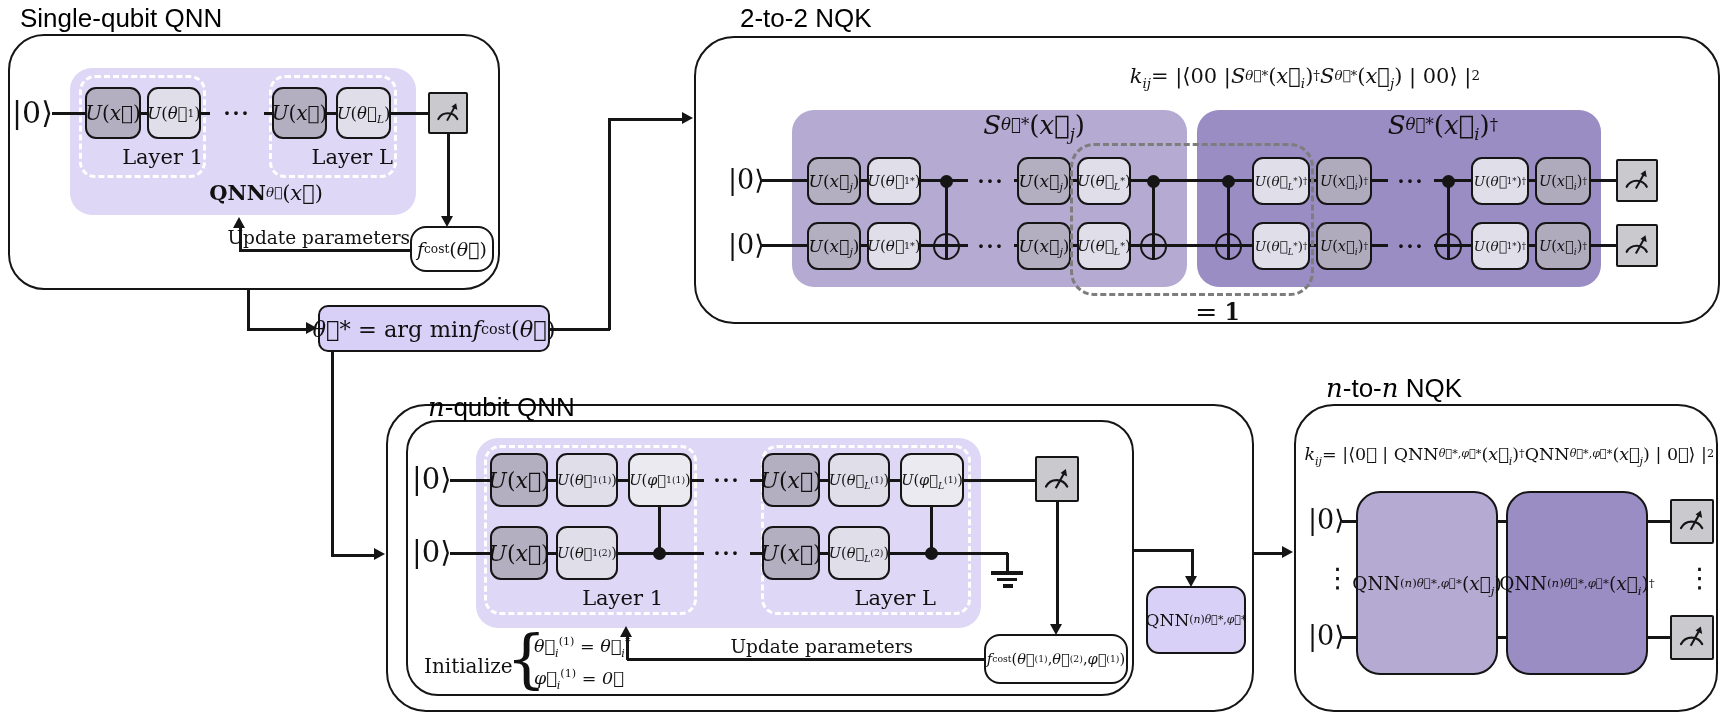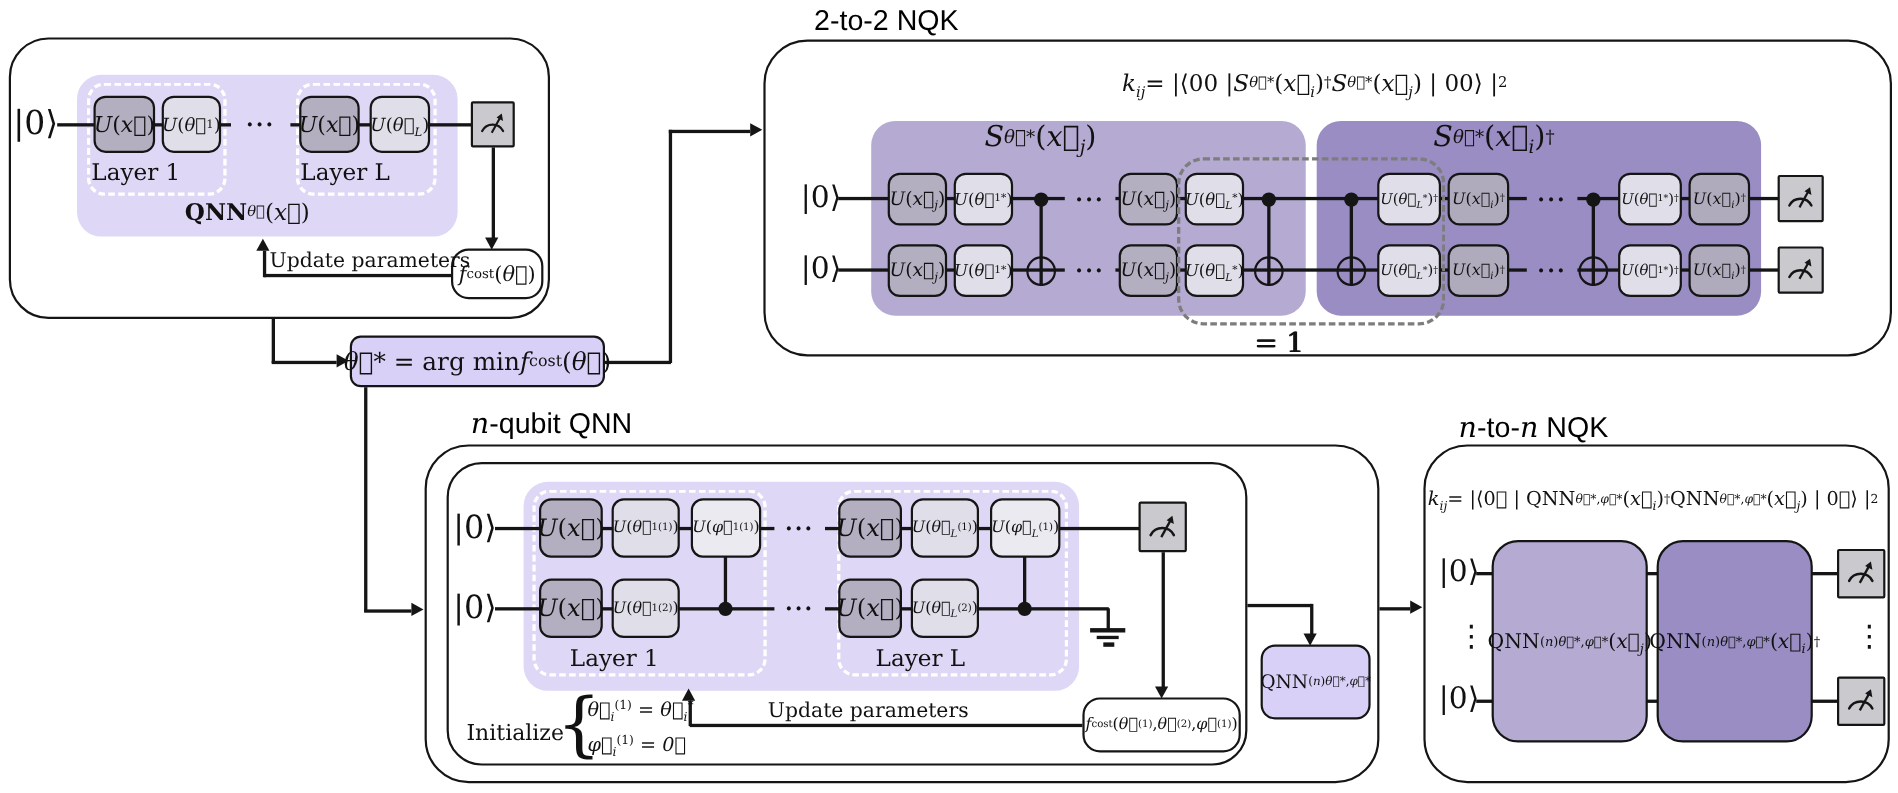--- a/index.html
+++ b/index.html
@@ -25,21 +25,21 @@
   .gd{background:var(--gdark,#b3aec0)}
   .gl{background:var(--glight,#e0dee9)}
   .gll{background:var(--glighter,#ebeaf1)}
   .gm{background:var(--gmed,#b0abbc)}
   .ctrl{position:absolute;width:13px;height:13px;border-radius:50%;background:#151515;z-index:4}
   .cnot{position:absolute;width:27px;height:27px;border:2.5px solid #151515;border-radius:50%;z-index:4}
   .meter{position:absolute;border:2.4px solid #151515;background:var(--meter,#c9c9ce);z-index:4;
          display:flex;align-items:center;justify-content:center;border-radius:2px}
   .meter svg{width:88%;height:88%}
   .lab{position:absolute;white-space:nowrap;z-index:6}
-  .ctr{display:flex;align-items:center;justify-content:flex-start;text-align:center}
+  .ctr{display:flex;align-items:center;justify-content:flex-end;text-align:center}
   .fbox{position:absolute;border:2.2px solid #151515;border-radius:16px;background:#fff;z-index:6;
         display:flex;align-items:center;justify-content:center;white-space:nowrap}
   .pbox{position:absolute;border:2.3px solid #151515;border-radius:10px;background:var(--boxp,#d9d0f7);
         z-index:6;display:flex;align-items:center;justify-content:center;white-space:nowrap}
   .bigblock{position:absolute;border:2.6px solid #151515;border-radius:24px;z-index:4;
             display:flex;align-items:center;justify-content:center;text-align:center}
   .ar{position:absolute;width:0;height:0;border-top:6.5px solid transparent;
       border-bottom:6.5px solid transparent;border-left:11px solid #151515;z-index:7}
   .ad{position:absolute;width:0;height:0;border-left:6.5px solid transparent;
       border-right:6.5px solid transparent;border-top:11px solid #151515;z-index:7}
@@ -48,20 +48,21 @@
   sub,sup{font-size:64%;line-height:0}
   .dbl{text-shadow:1.1px 0 0 #111}
   .ket{z-index:6;position:absolute}
   .gnd{position:absolute;background:#151515;z-index:3}
 </style>
 </head>
 <body>
 
 <div class="stage">
 
+  <div class="ttl" style="left:20px;top:3px">Single-qubit QNN</div>
   <div class="box" style="left:8px;top:34px;width:492px;height:256px;border-radius:36px"></div>
   <div class="bgr bg-lav" style="left:70px;top:68px;width:346px;height:147px"></div>
   <div class="dashw" style="left:79px;top:75px;width:127px;height:103px"></div>
   <div class="dashw" style="left:269px;top:75px;width:128px;height:103px"></div>
   <span class="ket" style="left:12px;top:95px;font-size:30px">|0⟩</span>
   <span class="w" style="left:52px;top:112px;width:380px;height:2.5px"></span>
   <div class="dots bg-lav" style="left:210px;top:100px;width:54px;height:26px">···</div>
   <div class="gate gd" style="left:85px;top:87px;width:56px;height:52px;font-size:20px"><i>U</i>(<i>x⃗</i>)</div>
   <div class="gate gl" style="left:147px;top:87px;width:54px;height:52px;font-size:16.5px"><i>U</i>(<i>θ⃗</i><sub>1</sub>)</div>
   <div class="gate gd" style="left:272px;top:87px;width:55px;height:52px;font-size:20px"><i>U</i>(<i>x⃗</i>)</div>
@@ -154,21 +155,21 @@
   <div class="meter" style="left:1616px;top:224px;width:42px;height:43px">
     <svg viewBox="0 0 40 40">
         <path d="M8 28 A13.5 13.5 0 0 1 32 28" fill="none" stroke="#151515" stroke-width="2.6" stroke-linecap="round"></path>
         <line x1="19" y1="30" x2="29" y2="12" stroke="#151515" stroke-width="2.4"></line>
         <polygon points="30.5,8 32,16.5 24.5,12.5" fill="#151515"></polygon>
       </svg>
   </div>
   <div class="dashg" style="left:1070px;top:143px;width:244px;height:153px"></div>
   <div class="lab ctr dbl" style="left:1140px;top:297px;width:100px;font-size:25px">= 1</div>
 
-  <div class="ttl" style="left:428px;top:370px"><i>n</i>-qubit QNN</div>
+  <div class="ttl" style="left:428px;top:392px"><i>n</i>-qubit QNN</div>
   <div class="box" style="left:386px;top:404px;width:868px;height:308px"></div>
   <div class="box" style="left:406px;top:420px;width:728px;height:276px;border-radius:32px"></div>
   <div class="bgr bg-lav" style="left:476px;top:438px;width:505px;height:190px"></div>
   <div class="dashw" style="left:484px;top:445px;width:213px;height:170px"></div>
   <div class="dashw" style="left:761px;top:445px;width:210px;height:170px"></div>
   <span class="ket" style="left:412px;top:462px;font-size:29px">|0⟩</span>
   <span class="ket" style="left:412px;top:535px;font-size:29px">|0⟩</span>
   <span class="w" style="left:450px;top:479px;width:587px;height:2.5px"></span>
   <span class="w" style="left:450px;top:552px;width:558px;height:2.5px"></span>
   <span class="w" style="left:658px;top:505px;width:2.5px;height:50px"></span>

